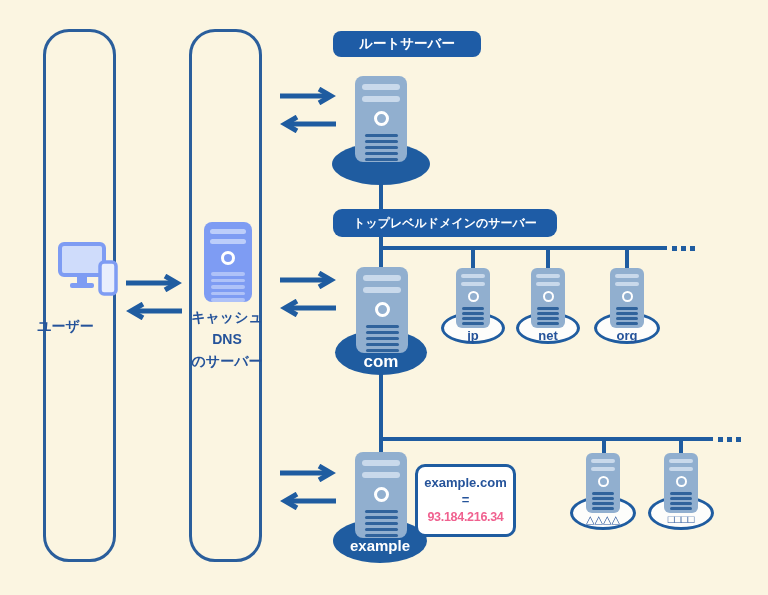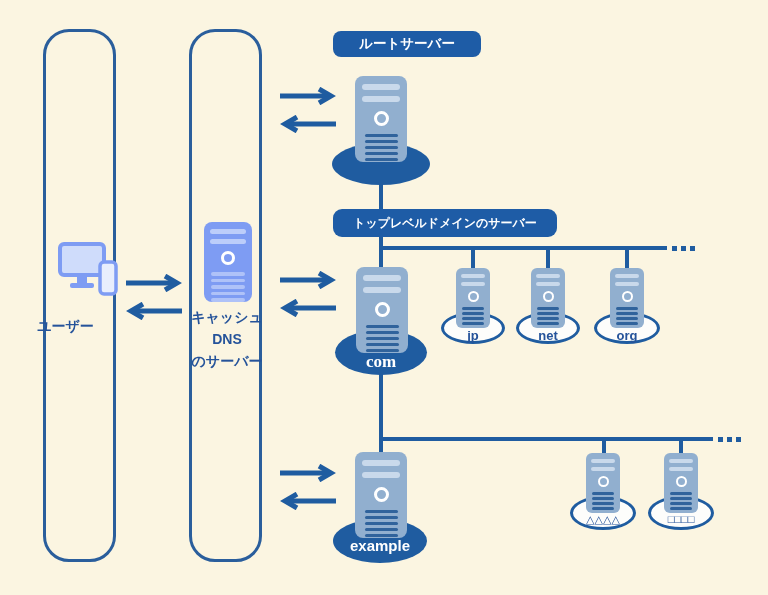--- a/index.html
+++ b/index.html
@@ -179,21 +179,21 @@
       <div class="st"></div>
     <div class="ci"></div>
     <div class="bars">
         <i></i>
         <i></i>
         <i></i>
         <i></i>
         <i></i>
       </div>
   </div>
-  <div class="elab white" style="left:335px;top:352px;width:92px;font-size:17px;font-family:Liberation Serif, serif;">com</div>
+  <div class="elab white" style="left:335px;top:352px;width:92px;font-size:17px;">com</div>
 
   <div class="well" style="left:441px;top:312px;width:64px;height:32px;"></div>
   <div class="server sm" style="left:456px;top:268px;">
     <div class="st first"></div>
       <div class="st"></div>
     <div class="ci"></div>
     <div class="bars">
         <i></i>
         <i></i>
         <i></i>
@@ -239,20 +239,25 @@
     <div class="bars">
         <i></i>
         <i></i>
         <i></i>
         <i></i>
         <i></i>
       </div>
   </div>
   <div class="elab white" style="left:333px;top:537px;width:94px;font-size:15px;">example</div>
 
+  <div class="ipbox">
+    <div class="host">example.com</div>
+    <div class="eq">=</div>
+    <div class="ip">93.184.216.34</div>
+  </div>
 
   <div class="well" style="left:570px;top:496px;width:66px;height:34px;"></div>
   <div class="server sm" style="left:586px;top:453px;">
     <div class="st first"></div>
       <div class="st"></div>
     <div class="ci"></div>
     <div class="bars">
         <i></i>
         <i></i>
         <i></i>

